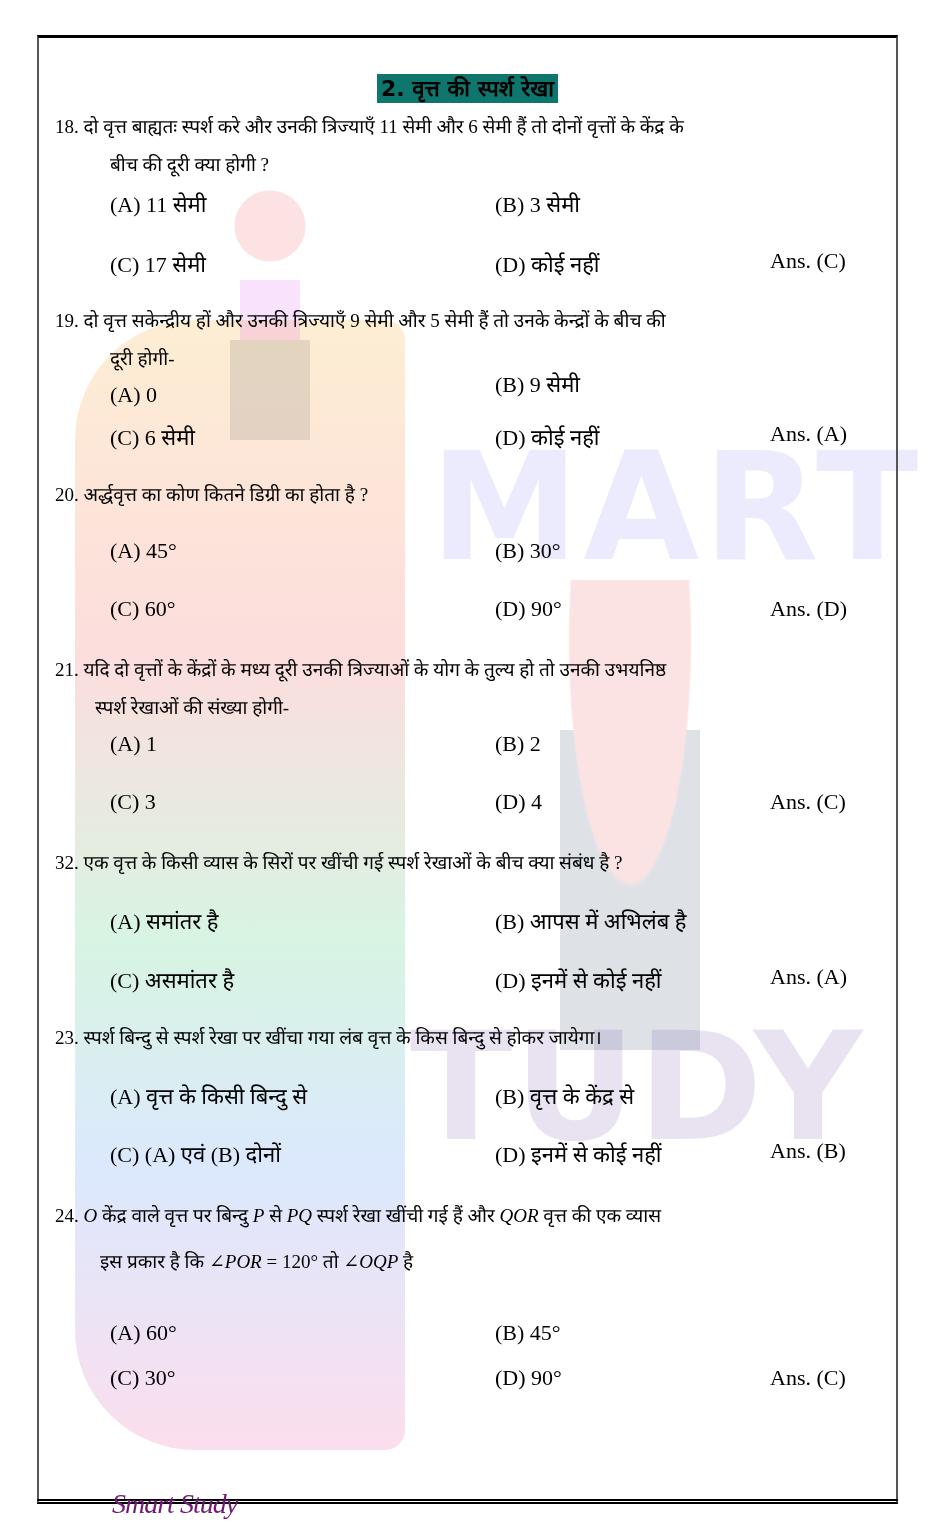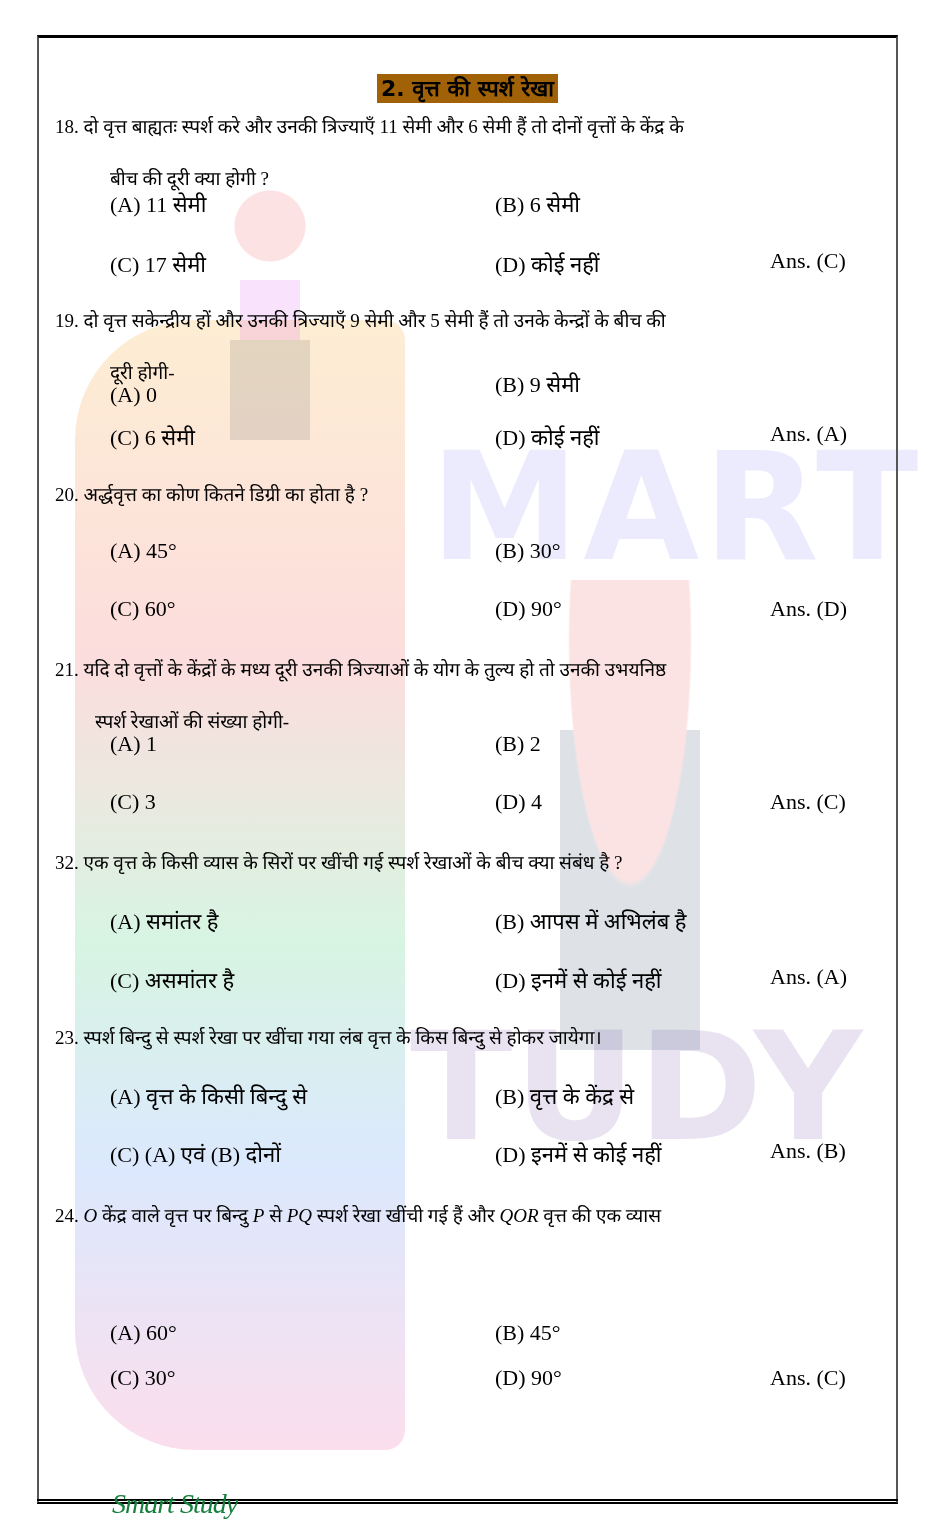--- a/index.html
+++ b/index.html
@@ -21,29 +21,29 @@
              font-size: 150px; color: #4c1d95; opacity: 0.12; letter-spacing: 2px; }
   .wm-figure { left: 200px; top: 170px; width: 140px; height: 280px; opacity: 0.15;
                background: radial-gradient(circle at 50% 20%, #ef4444 0 35px, transparent 36px),
                            linear-gradient(#d946ef, #d946ef) 40px 110px / 60px 60px no-repeat,
                            linear-gradient(#555, #555) 30px 170px / 80px 100px no-repeat; }
   .wm-person { left: 520px; top: 580px; width: 220px; height: 500px; opacity: 0.14;
                background: radial-gradient(ellipse at 50% 12%, #ef4444 0 60px, transparent 62px),
                            linear-gradient(#1e3a5f, #1e3a5f) 40px 150px / 140px 320px no-repeat; border-radius: 30px; }
 
   .title { position: absolute; left: 0; width: 935px; top: 72px; text-align: center; }
-  .title span { background: #a16207; font-family: "DejaVu Sans", sans-serif; font-weight: bold;
+  .title span { background: #0f766e; font-family: "DejaVu Sans", sans-serif; font-weight: bold;
                 font-size: 22px; padding: 2px 4px; }
 
   .q { position: absolute; left: 55px; width: 830px; font-size: 19px; line-height: 38px; }
-  .q .cont { display: block; padding-left: 55px; margin-top: 14px; }
+  .q .cont { display: block; padding-left: 55px; }
   .opt { position: absolute; font-size: 22px; }
   .ans { position: absolute; left: 770px; font-size: 22px; }
   .footer-logo { position: absolute; left: 112px; top: 1488px; font-family: "Liberation Serif", serif;
-                 font-style: italic; font-size: 28px; color: #15803d; letter-spacing: -1px; }
+                 font-style: italic; font-size: 28px; color: #701a75; letter-spacing: -1px; }
   i.m { font-style: italic; }
 </style>
 </head>
 <body>
 
 <div class="wm wm-s-left"></div>
 <div class="wm wm-figure"></div>
 <div class="wm wm-person"></div>
 <div class="wm wm-mart">MART</div>
 <div class="wm wm-tudy">TUDY</div>
@@ -54,21 +54,21 @@
 <div class="title">
   <span>2. वृत्त की स्पर्श  रेखा</span>
 </div>
 
 <div class="q" style="top:108px">
   <span>18.</span>
   <span>दो वृत्त बाह्यतः स्पर्श करे और उनकी त्रिज्याएँ 11 सेमी और 6 सेमी हैं तो दोनों वृत्तों के केंद्र के</span>
   <span class="cont">बीच की दूरी क्या होगी ?</span>
 </div>
 <div class="opt" style="left:110px;top:188px">(A) 11 सेमी</div>
-<div class="opt" style="left:495px;top:188px">(B) 6 सेमी</div>
+<div class="opt" style="left:495px;top:188px">(B) 3 सेमी</div>
 <div class="opt" style="left:110px;top:248px">(C) 17 सेमी</div>
 <div class="opt" style="left:495px;top:248px">(D) कोई नहीं</div>
 <div class="ans" style="top:248px">Ans. (C)</div>
 
 <div class="q" style="top:302px">
   <span>19.</span>
   <span>दो वृत्त सकेन्द्रीय हों और उनकी त्रिज्याएँ 9 सेमी और 5 सेमी हैं तो उनके केन्द्रों के बीच की</span>
   <span class="cont">दूरी होगी-</span>
 </div>
 <div class="opt" style="left:110px;top:382px">(A) 0</div>
@@ -114,20 +114,21 @@
 </div>
 <div class="opt" style="left:110px;top:1080px">(A) वृत्त के किसी बिन्दु से</div>
 <div class="opt" style="left:495px;top:1080px">(B) वृत्त के केंद्र से</div>
 <div class="opt" style="left:110px;top:1138px">(C) (A) एवं (B) दोनों</div>
 <div class="opt" style="left:495px;top:1138px">(D) इनमें से कोई नहीं</div>
 <div class="ans" style="top:1138px">Ans. (B)</div>
 
 <div class="q" style="top:1193px;line-height:46px">
   <span>24.</span>
   <i class="m">O</i><span> केंद्र वाले वृत्त पर बिन्दु </span><i class="m">P</i><span> से </span><i class="m">PQ</i><span> स्पर्श रेखा खींची गई हैं और </span><i class="m">QOR</i><span> वृत्त की एक व्यास</span>
+  <span class="cont" style="padding-left:45px"><span>इस प्रकार है कि </span><i class="m">∠POR</i><span> = 120° तो </span><i class="m">∠OQP</i><span> है</span></span>
 </div>
 <div class="opt" style="left:110px;top:1320px">(A) 60°</div>
 <div class="opt" style="left:495px;top:1320px">(B) 45°</div>
 <div class="opt" style="left:110px;top:1365px">(C) 30°</div>
 <div class="opt" style="left:495px;top:1365px">(D) 90°</div>
 <div class="ans" style="top:1365px">Ans. (C)</div>
 
 <div class="footer-logo">Smart Study</div>
 
 </body></html>

